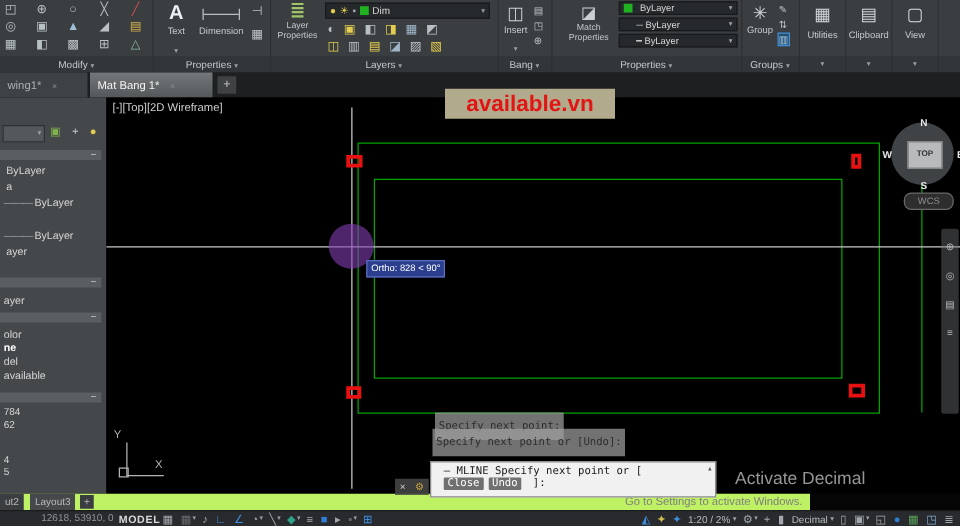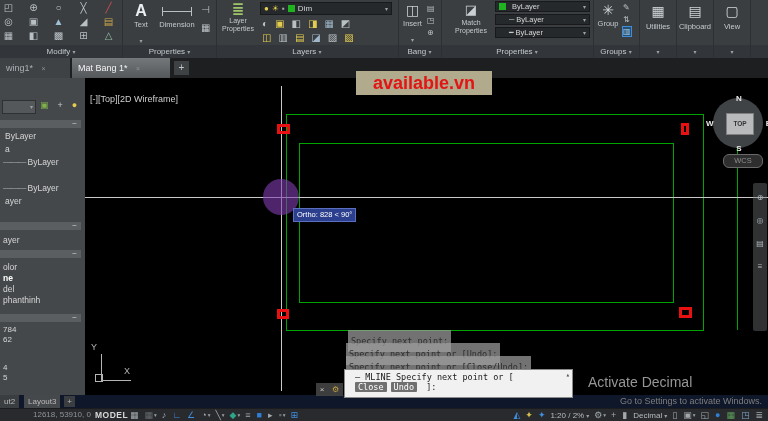--- a/index.html
+++ b/index.html
@@ -73,21 +73,21 @@
   .b1{top:42px}.b2{top:144px}.b3{top:172px}.b4{top:236px}
   .pgrp{position:absolute;left:3px;right:0}
   .ga{top:52px}.gb{top:156px}.gc{top:184px}.gd{top:247px}
   .prow{height:13px;line-height:13px;white-space:nowrap}
   .gc .prow{height:11px;line-height:11px}
   .gd .prow{height:9.5px;line-height:9.5px;font-size:8px}
   .pln{font-style:normal;color:#9aa0a4;margin-right:2px;letter-spacing:-1px}
   .bright{color:#fff;font-weight:bold}
   
   .canvas{position:absolute;left:85px;top:78px;width:683px;height:317px;background:#000;overflow:hidden}
-  .vplabel{position:absolute;left:5px;top:16px;font-size:9px;color:#cfcfcf}
+  .vplabel{position:absolute;left:5px;top:3px;font-size:9px;color:#cfcfcf}
   .rect{position:absolute;border:1px solid #00a400}
   .outer{left:201px;top:36px;width:416px;height:215px}
   .inner{left:214px;top:65px;width:373px;height:158px}
   .vline-x{position:absolute;left:652px;top:36px;width:1px;height:216px;background:#00a400}
   .ch-v{position:absolute;left:196px;top:8px;width:1px;height:305px;background:#c9c9c9}
   .ch-h{position:absolute;left:0;top:119px;width:683px;height:1px;background:#c9c9c9}
   .cursor-hl{position:absolute;left:178px;top:101px;width:36px;height:36px;border-radius:50%;background:rgba(130,62,178,.6)}
   .grip{position:absolute;border:3px solid #e81010}
   .g-tl{left:192px;top:46px;width:7px;height:4px}
   .g-tr{left:596px;top:45px;width:2px;height:6px}
@@ -115,21 +115,21 @@
   .wm{position:absolute;left:356px;top:71px;width:136px;height:24px;line-height:24px;text-align:center;background:#b2aa8c;color:#e21414;font-weight:bold;font-size:18px;z-index:9}
   .cmdh{position:absolute;z-index:9;font-family:"DejaVu Sans Mono",monospace;font-size:8.5px;color:#2e2e2e;background:rgba(158,158,158,.72);padding:6px 3px;white-space:nowrap}
   .h1{left:348px;top:330px}.h2{left:346px;top:343px}.h3{left:346px;top:356px}
   .cmdbox{position:absolute;left:344px;top:369px;width:229px;height:29px;background:#f1f1f1;border:1px solid #8a8a8a;z-index:10;font-family:"DejaVu Sans Mono",monospace;font-size:8.5px;color:#1a1a1a;box-sizing:border-box;padding:2px 8px 0 10px;white-space:nowrap}
   .cmdbox .up{position:absolute;right:2px;top:1px;font-size:7px;color:#555}
   .opt{display:inline-block;background:#707070;color:#fff;padding:0 3px;margin-right:4px;border-radius:1px}
   .cmdline2{margin-top:0}
   .cmdtools{position:absolute;left:316px;top:383px;width:27px;height:13px;background:rgba(72,72,72,.85);z-index:10;display:flex;align-items:center;justify-content:space-around;font-size:8px;color:#c9c9c9}
   .cmdtools .gear{color:#c9a23f;font-style:normal}
   
-  .laybar{position:absolute;left:0;top:395px;width:768px;height:13px;background:#0f172a;font-size:8px;color:#b9b9b9}
+  .laybar{position:absolute;left:0;top:395px;width:648px;height:13px;background:#bef264;font-size:8px;color:#b9b9b9}
   .ltab{position:absolute;top:0;height:13px;line-height:13px;padding:0 4px;background:#3b3e41}
   .lt1{left:0}.lt2{left:24px;background:#46494c}
   .ladd{position:absolute;left:64px;top:1px;width:11px;height:11px;line-height:11px;text-align:center;background:#3b3e41}
   .gosettings{position:absolute;right:6px;top:0;line-height:13px;font-size:9px;color:#7e7e7e}
   
   .statusbar{position:absolute;left:0;top:408px;width:768px;height:13px;background:#282a2d;color:#a2a8ac;border-top:1px solid #1b1c1d;box-sizing:border-box}
   .coords{position:absolute;left:33px;top:0;line-height:12px;font-size:8px;color:#8f9498}
   .model{position:absolute;left:95px;top:0;line-height:12px;font-size:8.5px;font-weight:bold;color:#d8d8d8;letter-spacing:.5px}
   .sicons{position:absolute;left:130px;top:0;height:12px;display:flex;gap:5px;align-items:center}
   .sic{display:flex;align-items:center;gap:1px;font-size:9px;line-height:12px}
@@ -370,21 +370,21 @@
       <div class="prow">
         <span>olor</span>
       </div>
         <div class="prow bright">
         <span>ne</span>
       </div>
         <div class="prow">
         <span>del</span>
       </div>
         <div class="prow">
-        <span>phanthinh</span>
+        <span>available</span>
       </div>
     </div>
     <div class="pal-bar b4">
         <i class="minus">−</i>
       </div>
     <div class="pgrp gd">
       <div class="prow">
         <span>784</span>
       </div>
         <div class="prow">
@@ -440,21 +440,20 @@
       <div class="ucs-box"></div>
       <span class="ucs-x">X</span>
     </div>
     <div class="activate1">Activate Decimal</div>
   </div>
 
   <div class="wm">available.vn</div>
 
   <div class="cmdh h1"><span>Specify next point:</span></div>
   <div class="cmdh h2"><span>Specify next point or [Undo]:</span></div>
-  <div class="cmdh h3"><span>Specify next point or [Close/Undo]:</span></div>
 
   <div class="cmdtools">
     <span>×</span>
     <i class="gear">⚙</i>
   </div>
 
   <div class="cmdbox">
     <span class="up">▴</span>
     <div><span>– MLINE Specify next point or [</span></div>
     <div class="cmdline2">

